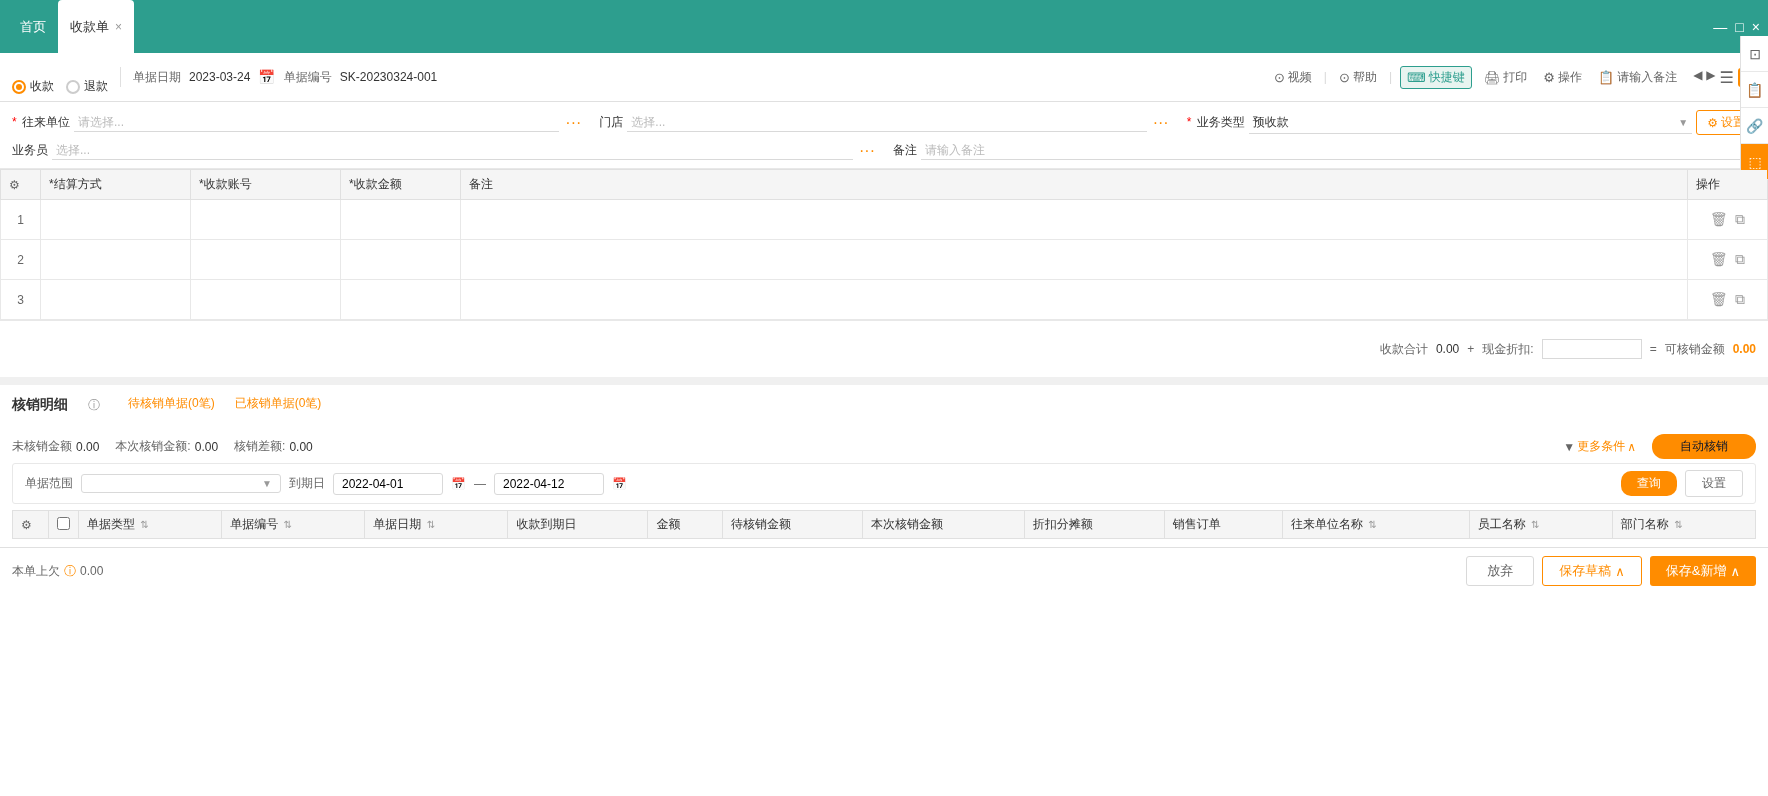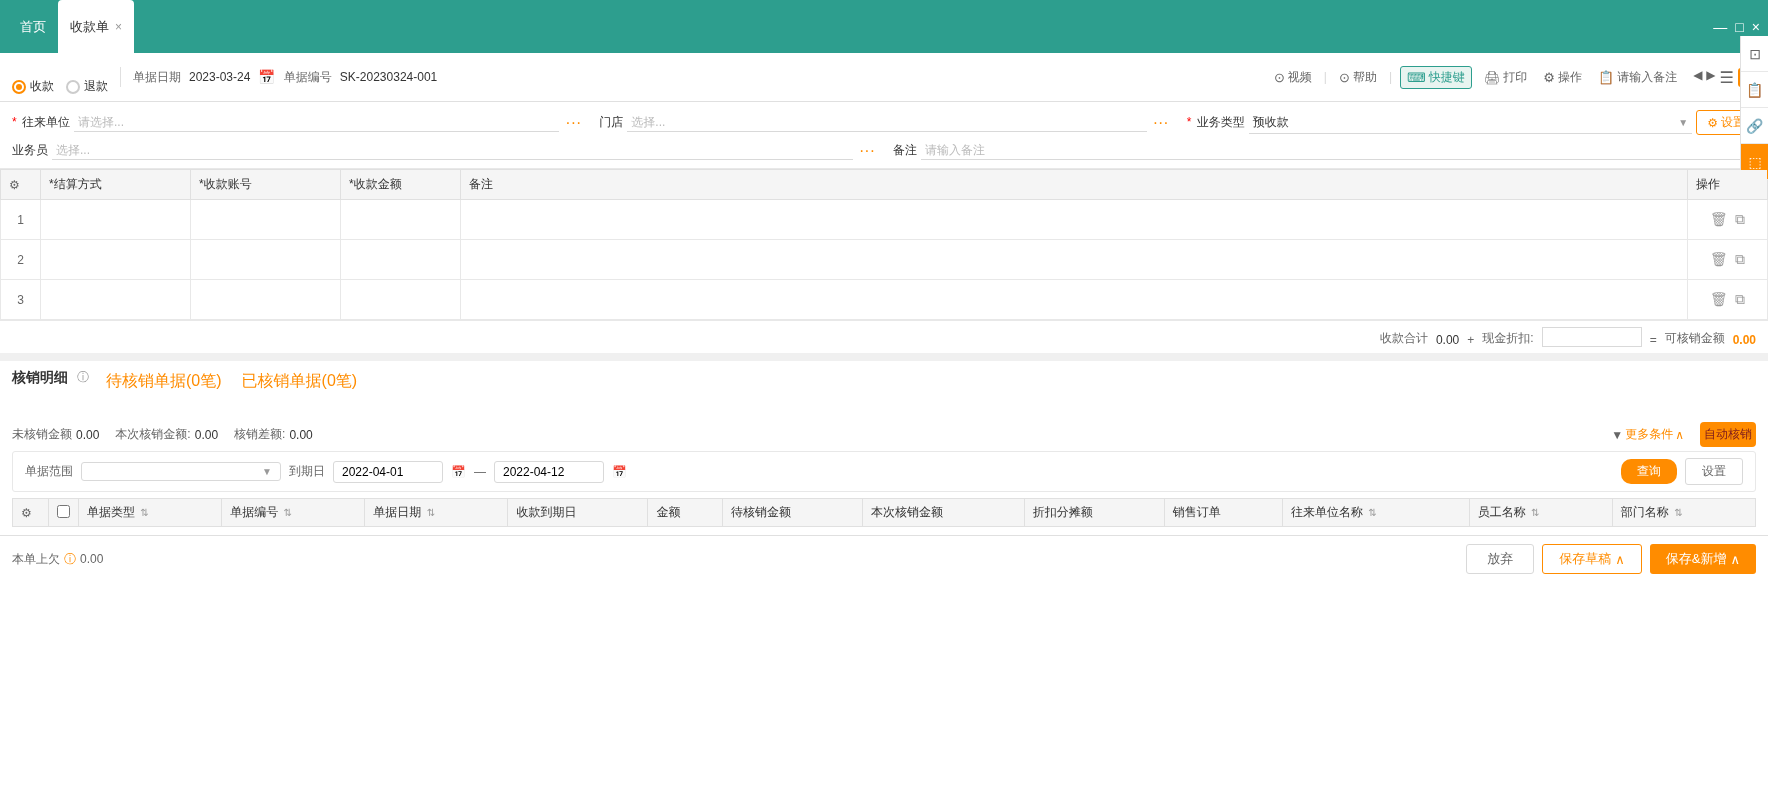--- a/index.html
+++ b/index.html
@@ -77,53 +77,53 @@
       border: 1px solid #e8e8e8; padding: 4px 8px;
       height: 40px; vertical-align: middle;
     }
     .data-table td.num-cell { text-align: center; color: #666; width: 40px; }
     .col-actions { text-align: center; }
     .row-action-btn { background: none; border: none; cursor: pointer; color: #999; font-size: 14px; margin: 0 2px; }
     .gear-btn { color: #666; cursor: pointer; }
 
     
     .summary-row {
-      display: flex; align-items: flex-end; justify-content: flex-end;
-      padding: 6px 12px; border-top: 1px solid #e8e8e8;
+      display: flex; align-items: center; justify-content: flex-end;
+      padding: 18px 12px; border-top: 1px solid #e8e8e8;
       gap: 8px; color: #666; background: #fff;
     }
     .summary-value { color: #333; }
     .summary-highlight { color: #ff8c00; font-weight: bold; }
     .summary-input {
       border: 1px solid #d9d9d9; padding: 2px 6px; width: 100px;
       outline: none; font-size: 12px;
     }
 
     
     .section-sep { height: 8px; background: #f0f0f0; }
 
     
     .detail-section { background: #fff; padding: 8px 12px; }
-    .detail-header { display: flex; align-items: flex-start; gap: 9px; margin-bottom: 24px; }
+    .detail-header { display: flex; align-items: flex-end; gap: 20px; margin-bottom: 16px; }
     .detail-title { font-size: 14px; font-weight: bold; color: #333; }
     .detail-tabs { display: flex; gap: 4px; }
     .detail-tab {
       padding: 2px 8px; border-radius: 3px; cursor: pointer;
-      color: #ff8c00; font-size: 16px; border: none; background: none;
+      color: #ff8c00; font-size: 12px; border: none; background: none;
     }
     .detail-info { display: flex; align-items: center; gap: 16px; padding: 4px 0; }
     .info-item { display: flex; align-items: center; gap: 4px; color: #666; }
     .info-value { color: #333; }
     .more-conditions {
       margin-left: auto; color: #ff8c00; cursor: pointer; font-size: 12px;
       display: flex; align-items: center; gap: 2px;
     }
     .auto-btn {
-      background: #ff8c00; color: #7f1d1d; border: none;
-      padding: 4px 4px; border-radius: 4px; cursor: pointer; font-size: 12px;
+      background: #ff8c00; color: #0f172a; border: none;
+      padding: 4px 28px; border-radius: 12px; cursor: pointer; font-size: 12px;
     }
 
     
     .filter-row {
       display: flex; align-items: center; gap: 8px;
       padding: 6px 0; border: 1px solid #e8e8e8; border-radius: 3px;
       padding: 6px 12px; margin-bottom: 6px;
     }
     .filter-label { color: #666; white-space: nowrap; }
     .filter-select {

